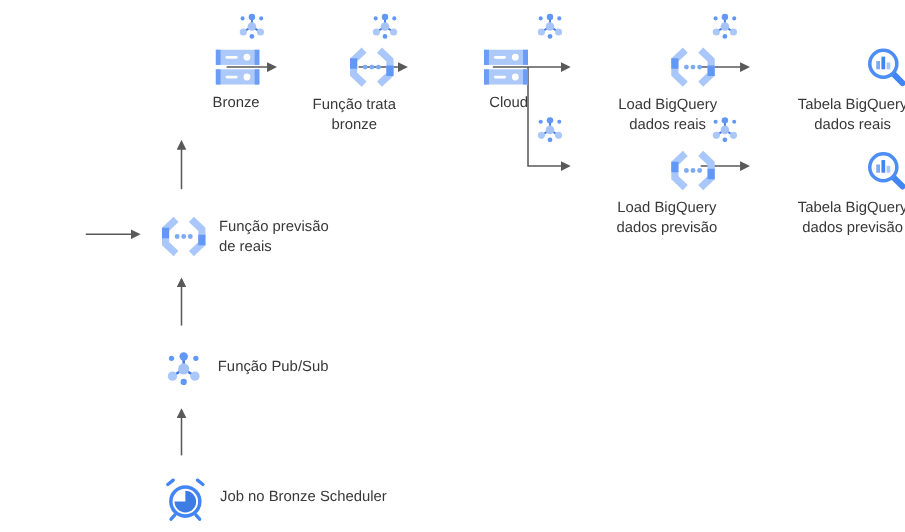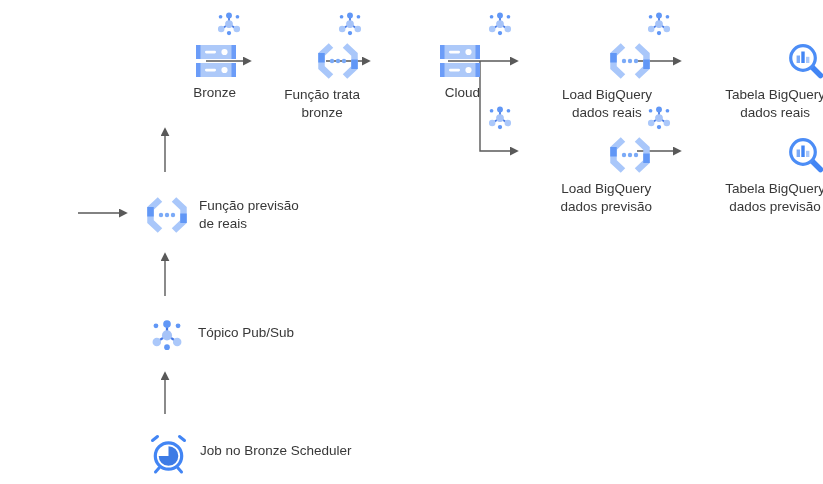--- a/index.html
+++ b/index.html
@@ -188,21 +188,21 @@
     <div class="lbl center" style="margin-top:6px">
       <div>Tabela BigQuery</div>
       <div>dados previsão</div>
     </div>
   </div>
 
   <div class="node row" style="left:150px;top:317px">
     <svg class="icon" width="34" height="34">
         <use href="#sym-pubsub"></use>
       </svg>
-    <div class="lbl" style="margin-left:14px;margin-top:7px">Tópico Pub/Sub</div>
+    <div class="lbl" style="margin-left:14px;margin-top:7px">Função Pub/Sub</div>
   </div>
 
   <div class="node row" style="left:147px;top:431px">
     <svg class="icon" width="43" height="44">
         <use href="#sym-scheduler"></use>
       </svg>
     <div class="lbl" style="margin-left:10px;margin-top:11px">Job no Bronze Scheduler</div>
   </div>
 
 </div>

